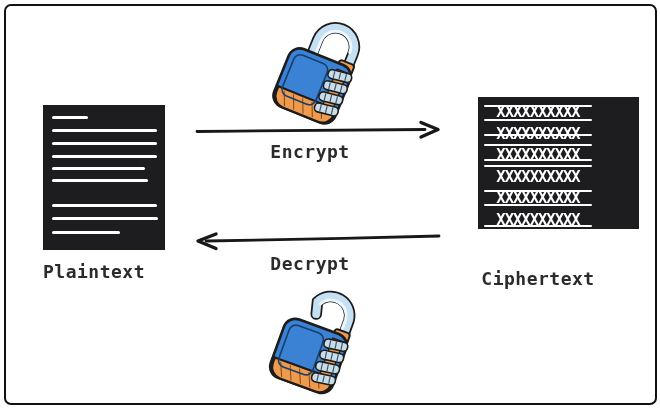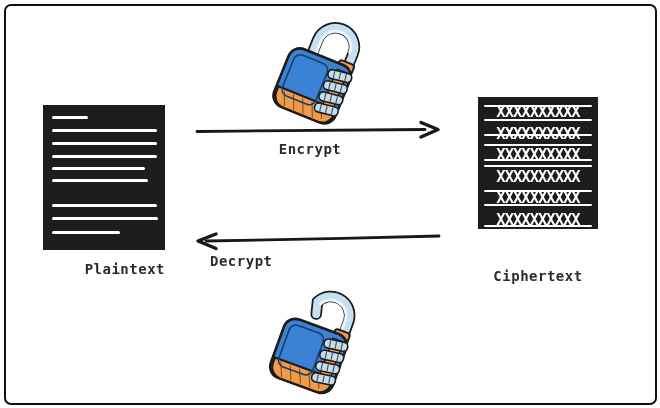--- a/index.html
+++ b/index.html
@@ -3,38 +3,38 @@
 <meta charset="utf-8">
 <style>
   html,body{margin:0;padding:0;background:#ffffff;}
   body{width:660px;height:408px;position:relative;font-family:"DejaVu Sans Mono",monospace;overflow:hidden;}
   .frame{position:absolute;left:4px;top:4px;width:649px;height:397px;border:2.5px solid #111;border-radius:7px;}
 
   
   .doc{position:absolute;background:#1d1d1f;}
   .doc-plain{left:43px;top:105px;width:122px;height:145px;}
   .pline{position:absolute;left:9px;height:3px;background:#fff;border-radius:2px;}
-  .doc-cipher{left:478px;top:97px;width:120px;height:132px;}
+  .doc-cipher{left:478px;top:97px;width:120px;height:132px;padding-left:41px;}
   .xwrap{position:absolute;left:0;top:5px;width:120px;}
   .xrow{position:relative;height:21.5px;line-height:21.5px;text-align:center;color:#fff;
         font-size:15.5px;font-weight:bold;letter-spacing:-1px;white-space:nowrap;}
   .xrow::after{content:"";position:absolute;left:6px;right:6px;height:2px;background:#fff;border-radius:1px;}
   .xrow:nth-child(1)::after{top:15%;box-shadow:0 14px 0 #fff;}
   .xrow:nth-child(2)::after{top:48%;}
   .xrow:nth-child(3)::after{top:-4%;box-shadow:0 15px 0 #fff;}
   .xrow:nth-child(4)::after{top:-6%;}
   .xrow:nth-child(5)::after{top:10%;box-shadow:0 14px 0 #fff;}
   .xrow:nth-child(6)::after{top:72%;}
 
   
-  .caption{position:absolute;color:#2b2b2b;font-size:14px;font-weight:600;letter-spacing:0.5px;}
-  .cap-plain{left:43px;top:261px;width:122px;text-align:right;}
+  .caption{position:absolute;color:#2b2b2b;font-size:18px;font-weight:600;letter-spacing:0.5px;}
+  .cap-plain{left:43px;top:261px;width:122px;text-align:left;}
   .cap-cipher{left:478px;top:268px;width:120px;text-align:center;}
   .cap-encrypt{left:210px;top:141px;width:200px;text-align:center;}
-  .cap-decrypt{left:210px;top:253px;width:200px;text-align:left;}
+  .cap-decrypt{left:210px;top:253px;width:200px;text-align:center;}
 
   .arrow{position:absolute;}
   .arr-encrypt{left:195px;top:120px;}
   .arr-decrypt{left:194px;top:229px;}
 
   .lock{position:absolute;}
   .lock-top{left:274px;top:8px;transform:rotate(22deg);}
   .lock-bottom{left:266px;top:274px;transform:rotate(20deg);}
 </style>
 </head>

